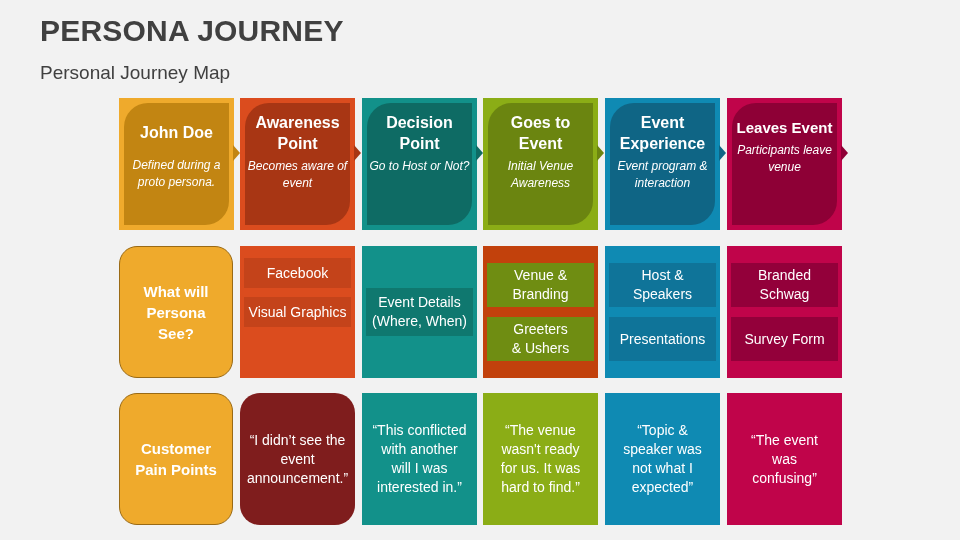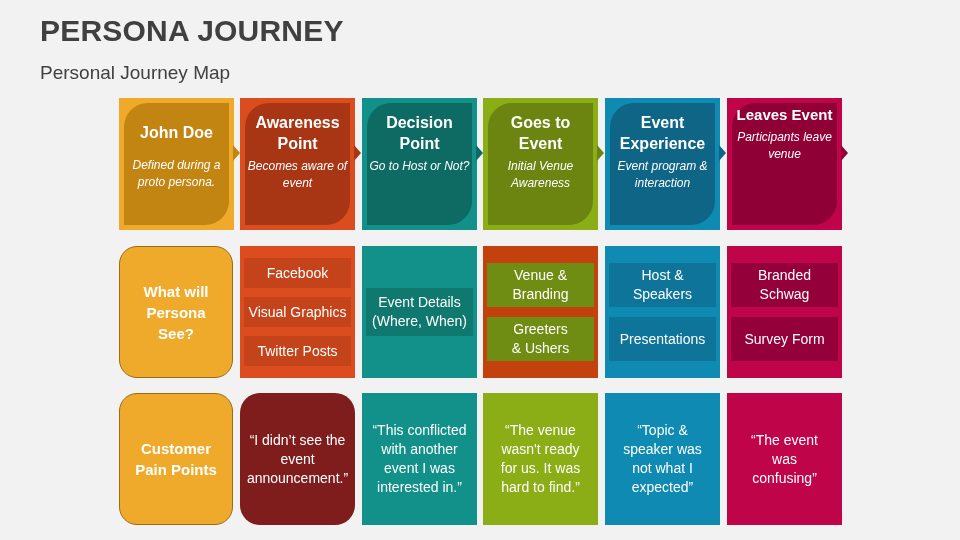--- a/index.html
+++ b/index.html
@@ -80,34 +80,33 @@
   <div class="content">
     <div class="h">Event Experience</div>
     <div class="s">Event program &amp; interaction</div>
   </div>
 </div>
 
 <div class="stage" style="left:727px;">
   <div class="outer" style="background:#c0044a;"></div>
   <div class="inner" style="background:#8e0036;"></div>
   <div class="arrow" style="border-left-color:#8e0036;"></div>
-  <div class="content" style="top:7px;">
+  <div class="content" style="top:20px;">
     <div class="h" style="font-size:15px;line-height:20px;">Leaves Event</div>
     <div class="s">Participants leave venue</div>
   </div>
 </div>
 
 <div class="rowlabel" style="top:246px;">
   <span style="width:80px;">What will Persona See?</span>
 </div>
 
 <div class="cell see" style="left:240px; top:246px; background:#db4c1e;">
   <div class="chip" style="top:12px; height:30px; background:#c4431a;">Facebook</div>
   <div class="chip" style="top:51px; height:30px; background:#c4431a;">Visual Graphics</div>
-  <div class="chip" style="top:90px; height:30px; background:#c4431a;">Twitter Posts</div>
 </div>
 
 <div class="cell see" style="left:362px; top:246px; background:#12918a;">
   <div class="chip" style="top:42px; height:48px; background:#0f786f; padding:0 6px;">Event Details (Where, When)</div>
 </div>
 
 <div class="cell see" style="left:483px; top:246px; background:#c2410c;">
   <div class="chip" style="top:17px; height:44px; background:#6f8d12; padding:0 22px;">Venue &amp; Branding</div>
   <div class="chip" style="top:71px; height:44px; background:#6f8d12; padding:8px 22px;">Greeters &amp; Ushers</div>
 </div>
@@ -120,16 +119,16 @@
 <div class="cell see" style="left:727px; top:246px; background:#c0044a;">
   <div class="chip" style="top:17px; height:44px; background:#93003a; padding:0 42px;">Branded Schwag</div>
   <div class="chip" style="top:71px; height:44px; background:#93003a;">Survey Form</div>
 </div>
 
 <div class="rowlabel" style="top:393px;">
   <span style="width:90px;">Customer Pain Points</span>
 </div>
 
 <div class="cell pain" style="left:240px; top:393px; background:#7f1d1d;border-radius:20px;">“I didn’t see the event announcement.”</div>
-<div class="cell pain" style="left:362px; top:393px; background:#12918a; padding:0 10px;">“This conflicted with another event I was interested in.”</div>
+<div class="cell pain" style="left:362px; top:393px; background:#12918a; padding:0 10px;">“This conflicted with another will I was interested in.”</div>
 <div class="cell pain" style="left:483px; top:393px; background:#8bad16; padding:0 10px;">“The venue wasn't ready for us. It was hard to find.”</div>
 <div class="cell pain" style="left:605px; top:393px; background:#0f8ab3; padding:0 14px;">“Topic &amp; speaker was not what I expected”</div>
 <div class="cell pain" style="left:727px; top:393px; background:#c0044a; padding:0 18px;">“The event was confusing”</div>
 
 </body></html>

